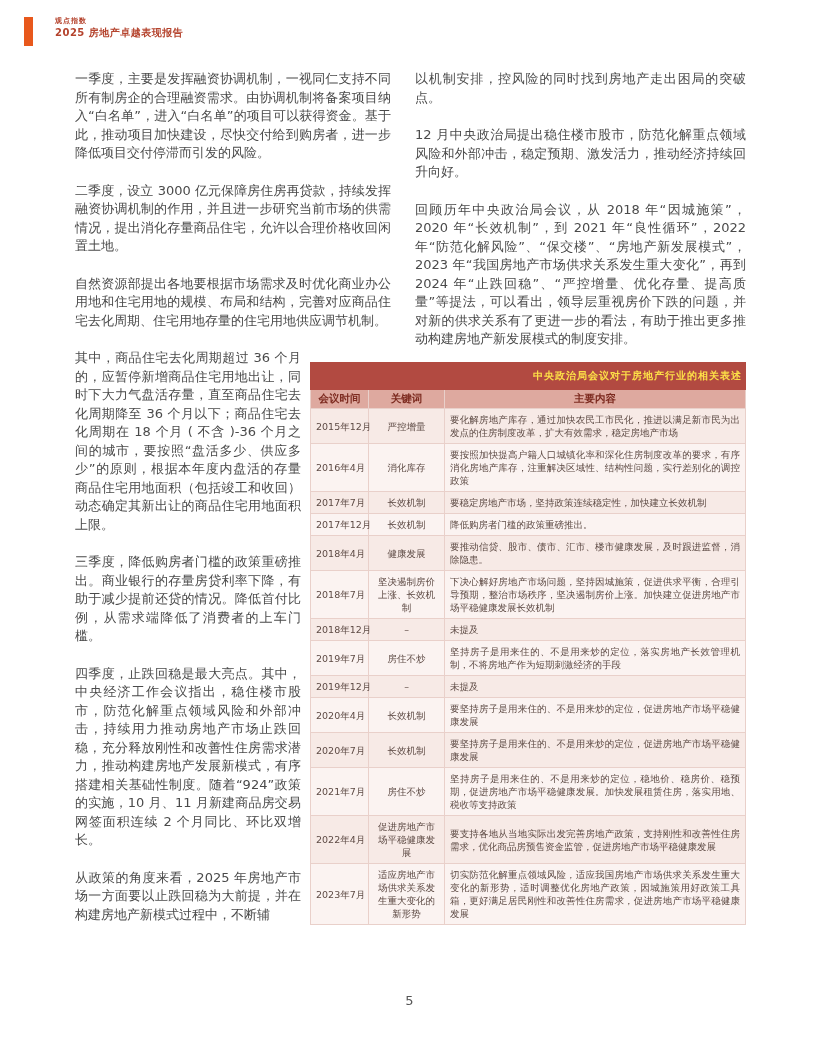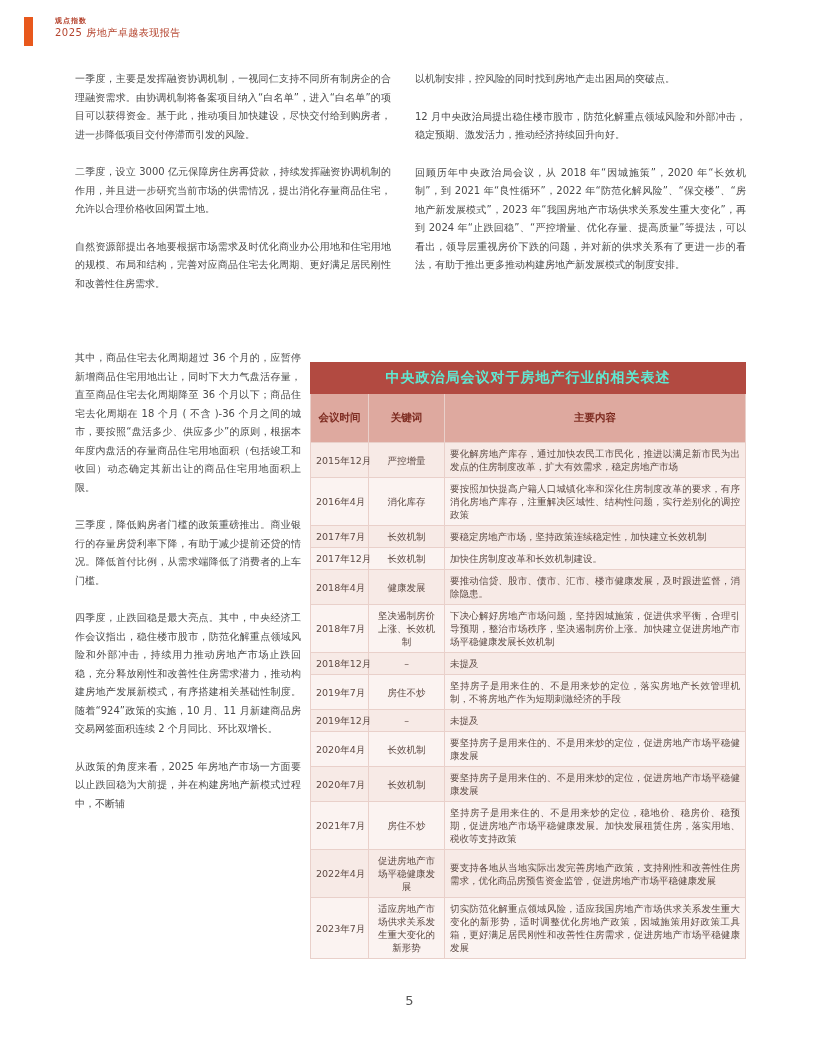--- a/index.html
+++ b/index.html
@@ -8,37 +8,37 @@
     width:819px;height:1043px;
     background:#ffffff;
     font-family:"DejaVu Sans","Liberation Sans",sans-serif;
     overflow:hidden;
   }
   
   .brand{position:absolute;left:24px;top:17px;display:flex;align-items:flex-start;}
   .brand-bar{width:9px;height:29px;background:#e8581c;margin-right:22px;}
   .brand-text{display:flex;flex-direction:column;justify-content:center;}
   .brand-line1{font-size:7px;font-weight:bold;color:#b5442e;letter-spacing:1px;line-height:9px;}
-  .brand-line2{font-size:10px;font-weight:normal;color:#b5442e;letter-spacing:0.5px;line-height:13px;}
+  .brand-line2{font-size:10px;font-weight:bold;color:#b5442e;letter-spacing:0.5px;line-height:13px;}
   
-  .col{position:absolute;color:#4a4a4a;font-size:10px;line-height:18.5px;text-align:justify;}
+  .col{position:absolute;color:#4a4a4a;font-size:13px;line-height:18.5px;text-align:justify;}
   .col p{margin:0 0 19px 0;}
   #left-top{left:75px;top:70px;width:316px;}
   #right-top{left:415px;top:70px;width:331px;}
   #left-bottom{left:75px;top:349px;width:226px;}
   
   #policy-table{position:absolute;left:310px;top:362px;width:436px;}
   .tbl-title{
-    background:#b24a41;color:#5eead4;font-weight:bold;font-size:14px;
-    text-align:center;padding:7px 4px;letter-spacing:1px;
+    background:#b24a41;color:#fde047;font-weight:bold;font-size:10px;
+    text-align:right;padding:7px 4px;letter-spacing:1px;
   }
   table.ptable{border-collapse:collapse;width:100%;table-layout:fixed;}
   table.ptable th{
     background:#dea99f;color:#7c2a1f;font-weight:bold;font-size:10.5px;
-    padding:17px 3px;text-align:center;border:1px solid #e9d0ca;border-top:none;
+    padding:2px 3px;text-align:center;border:1px solid #e9d0ca;border-top:none;
   }
   table.ptable td{
     font-size:9.5px;line-height:13px;color:#5d4a44;
     border:1px solid #e9d0ca;padding:4px 5px;vertical-align:middle;
   }
   table.ptable tr:nth-child(odd) td{background:#f7eae6;}
   table.ptable tr:nth-child(even) td{background:#fbf3f1;}
   td.c-time{text-align:center;white-space:nowrap;padding-left:2px;padding-right:2px;margin-top:43px;}
   td.c-key{text-align:center;}
   td.c-content{text-align:justify;}
@@ -56,21 +56,21 @@
     <div class="brand-text">
       <div class="brand-line1">观点指数</div>
       <div class="brand-line2">2025 房地产卓越表现报告</div>
     </div>
   </div>
 
   <section class="col" id="left-top">
 
   <p>一季度，主要是发挥融资协调机制，一视同仁支持不同所有制房企的合理融资需求。由协调机制将备案项目纳入“白名单”，进入“白名单”的项目可以获得资金。基于此，推动项目加快建设，尽快交付给到购房者，进一步降低项目交付停滞而引发的风险。</p>
       <p>二季度，设立 3000 亿元保障房住房再贷款，持续发挥融资协调机制的作用，并且进一步研究当前市场的供需情况，提出消化存量商品住宅，允许以合理价格收回闲置土地。</p>
-      <p>自然资源部提出各地要根据市场需求及时优化商业办公用地和住宅用地的规模、布局和结构，完善对应商品住宅去化周期、更好满足居民刚性和改善性住房需求。</p>
+      <p>自然资源部提出各地要根据市场需求及时优化商业办公用地和住宅用地的规模、布局和结构，完善对应商品住宅去化周期、住宅用地存量的住宅用地供应调节机制。</p>
     </section>
 
   <section class="col" id="right-top">
 
   <p>以机制安排，控风险的同时找到房地产走出困局的突破点。</p>
       <p>12 月中央政治局提出稳住楼市股市，防范化解重点领域风险和外部冲击，稳定预期、激发活力，推动经济持续回升向好。</p>
       <p>回顾历年中央政治局会议，从 2018 年“因城施策”，2020 年“长效机制”，到 2021 年“良性循环”，2022 年“防范化解风险”、“保交楼”、“房地产新发展模式”，2023 年“我国房地产市场供求关系发生重大变化”，再到 2024 年“止跌回稳”、“严控增量、优化存量、提高质量”等提法，可以看出，领导层重视房价下跌的问题，并对新的供求关系有了更进一步的看法，有助于推出更多推动构建房地产新发展模式的制度安排。</p>
     </section>
 
   <section class="col" id="left-bottom">
@@ -113,21 +113,21 @@
 
           <tr>
             <td class="c-time">2017年7月</td>
             <td class="c-key">长效机制</td>
             <td class="c-content">要稳定房地产市场，坚持政策连续稳定性，加快建立长效机制</td>
           </tr>
 
           <tr>
             <td class="c-time">2017年12月</td>
             <td class="c-key">长效机制</td>
-            <td class="c-content">加快住房制度改革和长效机制建设。</td>
+            <td class="c-content">降低购房者门槛的政策重磅推出。</td>
           </tr>
 
           <tr>
             <td class="c-time">2018年4月</td>
             <td class="c-key">健康发展</td>
             <td class="c-content">要推动信贷、股市、债市、汇市、楼市健康发展，及时跟进监督，消除隐患。</td>
           </tr>
 
           <tr>
             <td class="c-time">2018年7月</td>

